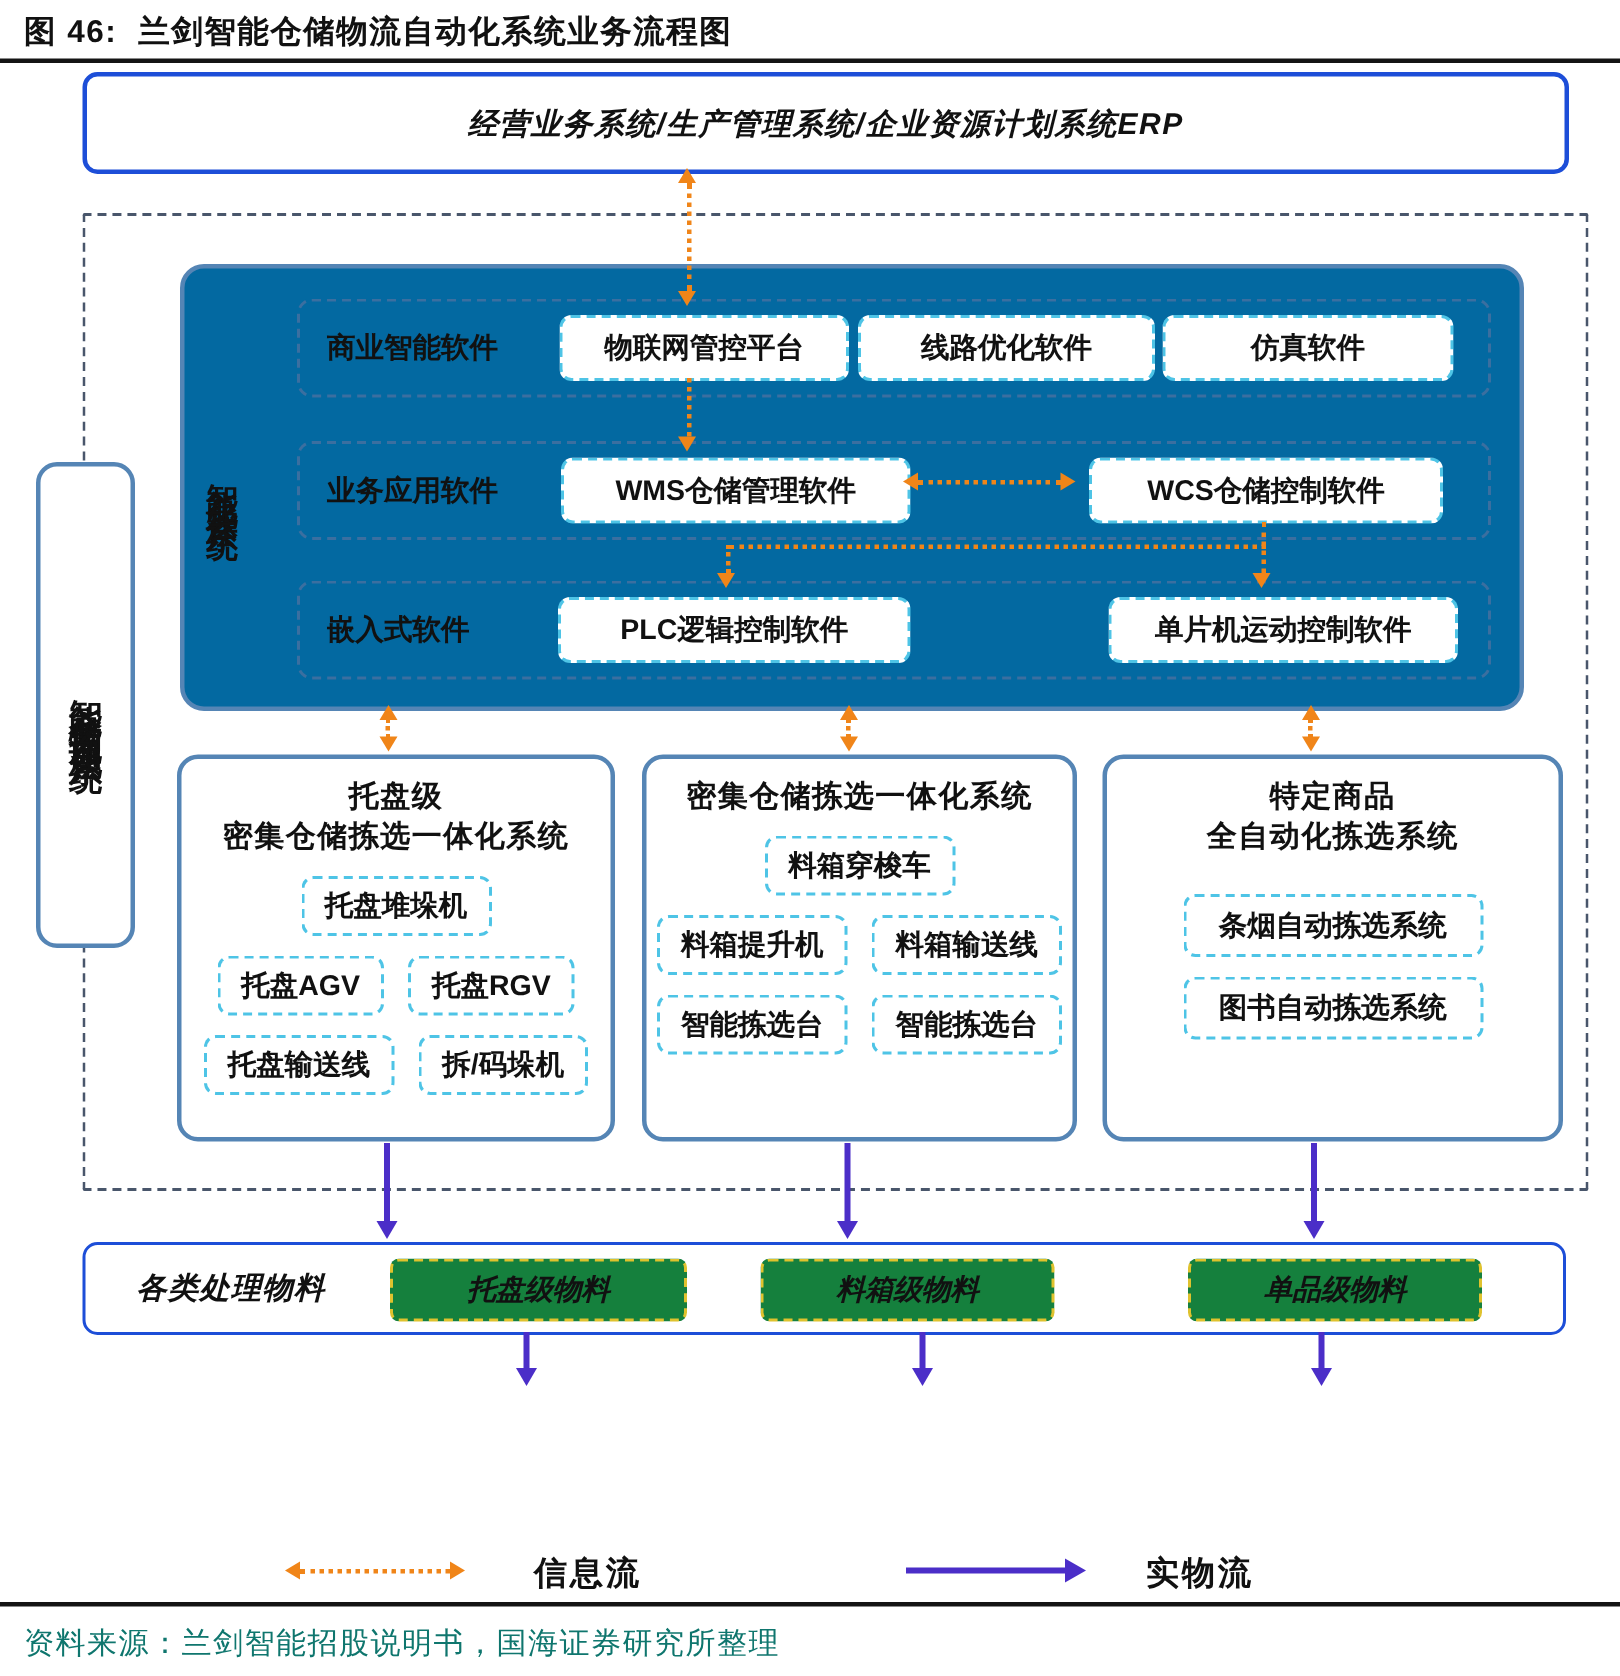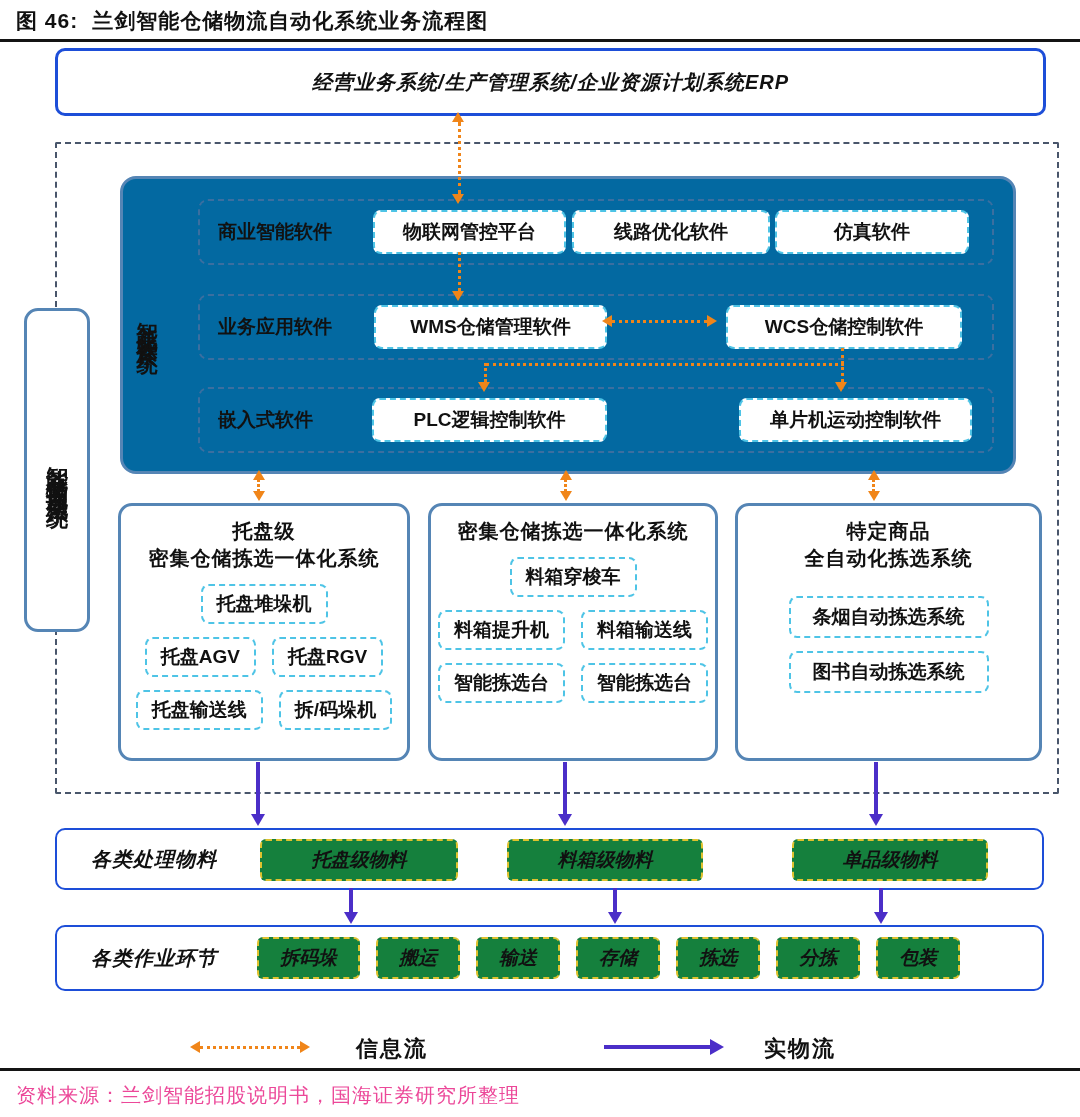--- a/index.html
+++ b/index.html
@@ -68,21 +68,21 @@
   .ah-up{border-left:6px solid transparent;border-right:6px solid transparent;border-bottom:10px solid #F08519;}
   .ah-down{border-left:6px solid transparent;border-right:6px solid transparent;border-top:10px solid #F08519;}
   .ah-left{border-top:6px solid transparent;border-bottom:6px solid transparent;border-right:10px solid #F08519;}
   .ah-right{border-top:6px solid transparent;border-bottom:6px solid transparent;border-left:10px solid #F08519;}
   .ah-down-p{border-left:7px solid transparent;border-right:7px solid transparent;border-top:12px solid #4B2EC8;}
   .ah-right-p{border-top:8px solid transparent;border-bottom:8px solid transparent;border-left:14px solid #4B2EC8;}
 
   
   .legend-label{position:absolute;top:1034px;font-size:22px;font-weight:bold;letter-spacing:2px;}
   .separator{position:absolute;left:0;top:1068px;width:1080px;height:2.5px;background:#141414;}
-  .source-note{position:absolute;left:16px;top:1082px;font-size:20px;color:#ec4899;
+  .source-note{position:absolute;left:16px;top:1082px;font-size:20px;color:#0f766e;
                font-family:"Liberation Serif","DejaVu Serif",serif;letter-spacing:1px;}
 </style>
 </head>
 <body>
 
 <div id="page">
 
   <div class="title-bar">
     <span class="fig-no">图 46:</span><span>兰剑智能仓储物流自动化系统业务流程图</span>
   </div>
@@ -173,32 +173,20 @@
     </div>
   </div>
 
   <div class="orange-box materials-box">
     <span class="row-label">各类处理物料</span>
     <div class="yellow-item mat-item mat1">托盘级物料</div>
     <div class="yellow-item mat-item mat2">料箱级物料</div>
     <div class="yellow-item mat-item mat3">单品级物料</div>
   </div>
 
-  <div class="orange-box operations-box">
-    <span class="row-label">各类作业环节</span>
-    <div class="ops-items">
-      <div class="yellow-item">拆码垛</div>
-      <div class="yellow-item">搬运</div>
-      <div class="yellow-item">输送</div>
-      <div class="yellow-item">存储</div>
-      <div class="yellow-item">拣选</div>
-      <div class="yellow-item">分拣</div>
-      <div class="yellow-item">包装</div>
-    </div>
-  </div>
 
   <div class="ah ah-up" style="left:452px;top:112px;"></div>
   <div class="vline-info" style="left:458px;top:122px;height:72px;"></div>
   <div class="ah ah-down" style="left:452px;top:194px;"></div>
 
   <div class="vline-info" style="left:458px;top:252px;height:39px;"></div>
   <div class="ah ah-down" style="left:452px;top:291px;"></div>
 
   <div class="ah ah-left" style="left:602px;top:315px;"></div>
   <div class="hline-info" style="left:612px;top:320px;width:95px;"></div>

